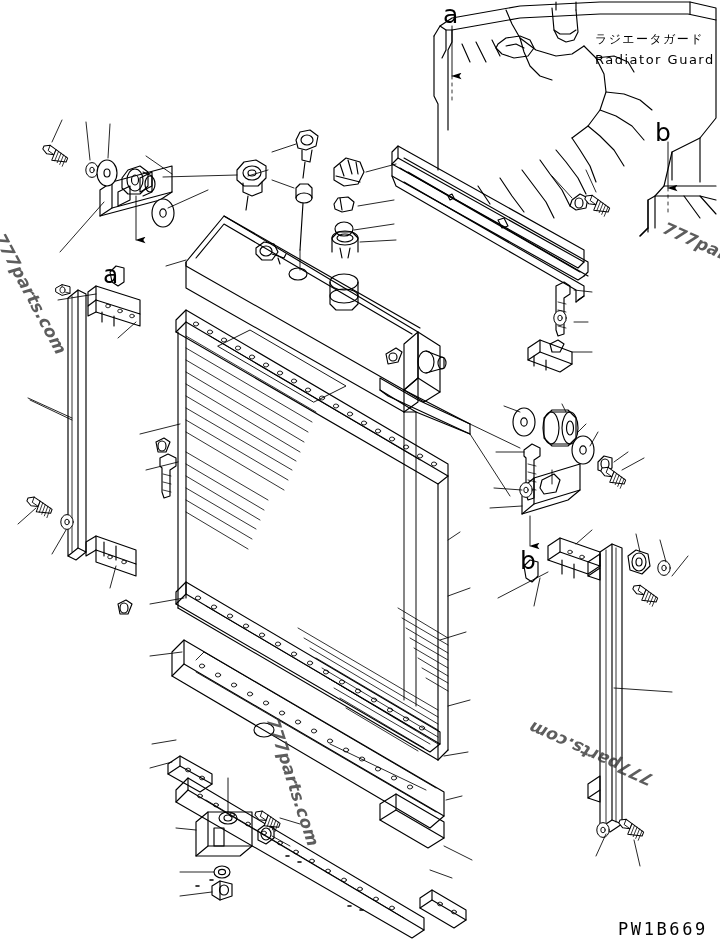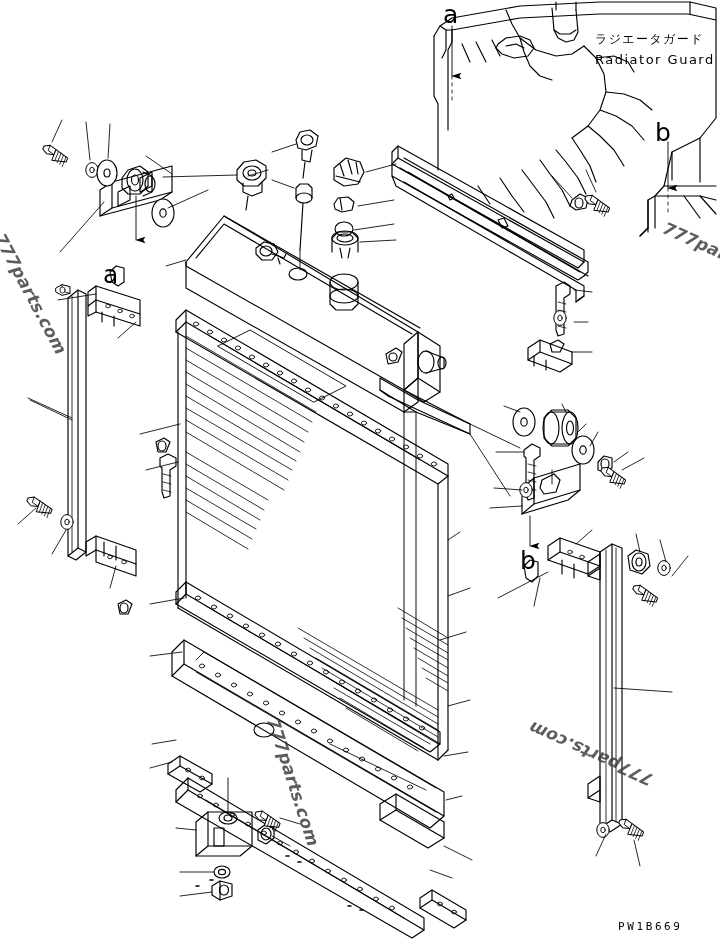--- a/index.html
+++ b/index.html
@@ -52,21 +52,21 @@
     line-height:1;
   }
   #callout-a-top{ left:443px; top:2px; }
   #callout-b-top{ left:655px; top:120px; }
   #callout-a-left{ left:103px; top:262px; }
   #callout-b-mid{ left:520px; top:548px; }
 
   
   #drawing-number{
     left:618px; top:921px;
-    font-size:11px;
+    font-size:17px;
     letter-spacing:2.6px;
     font-family:"DejaVu Sans Mono", monospace;
   }
 
   
   .wm{
     position:absolute;
     color:#3a3a3a;
     font-family:"DejaVu Sans", sans-serif;
     font-weight:700;

